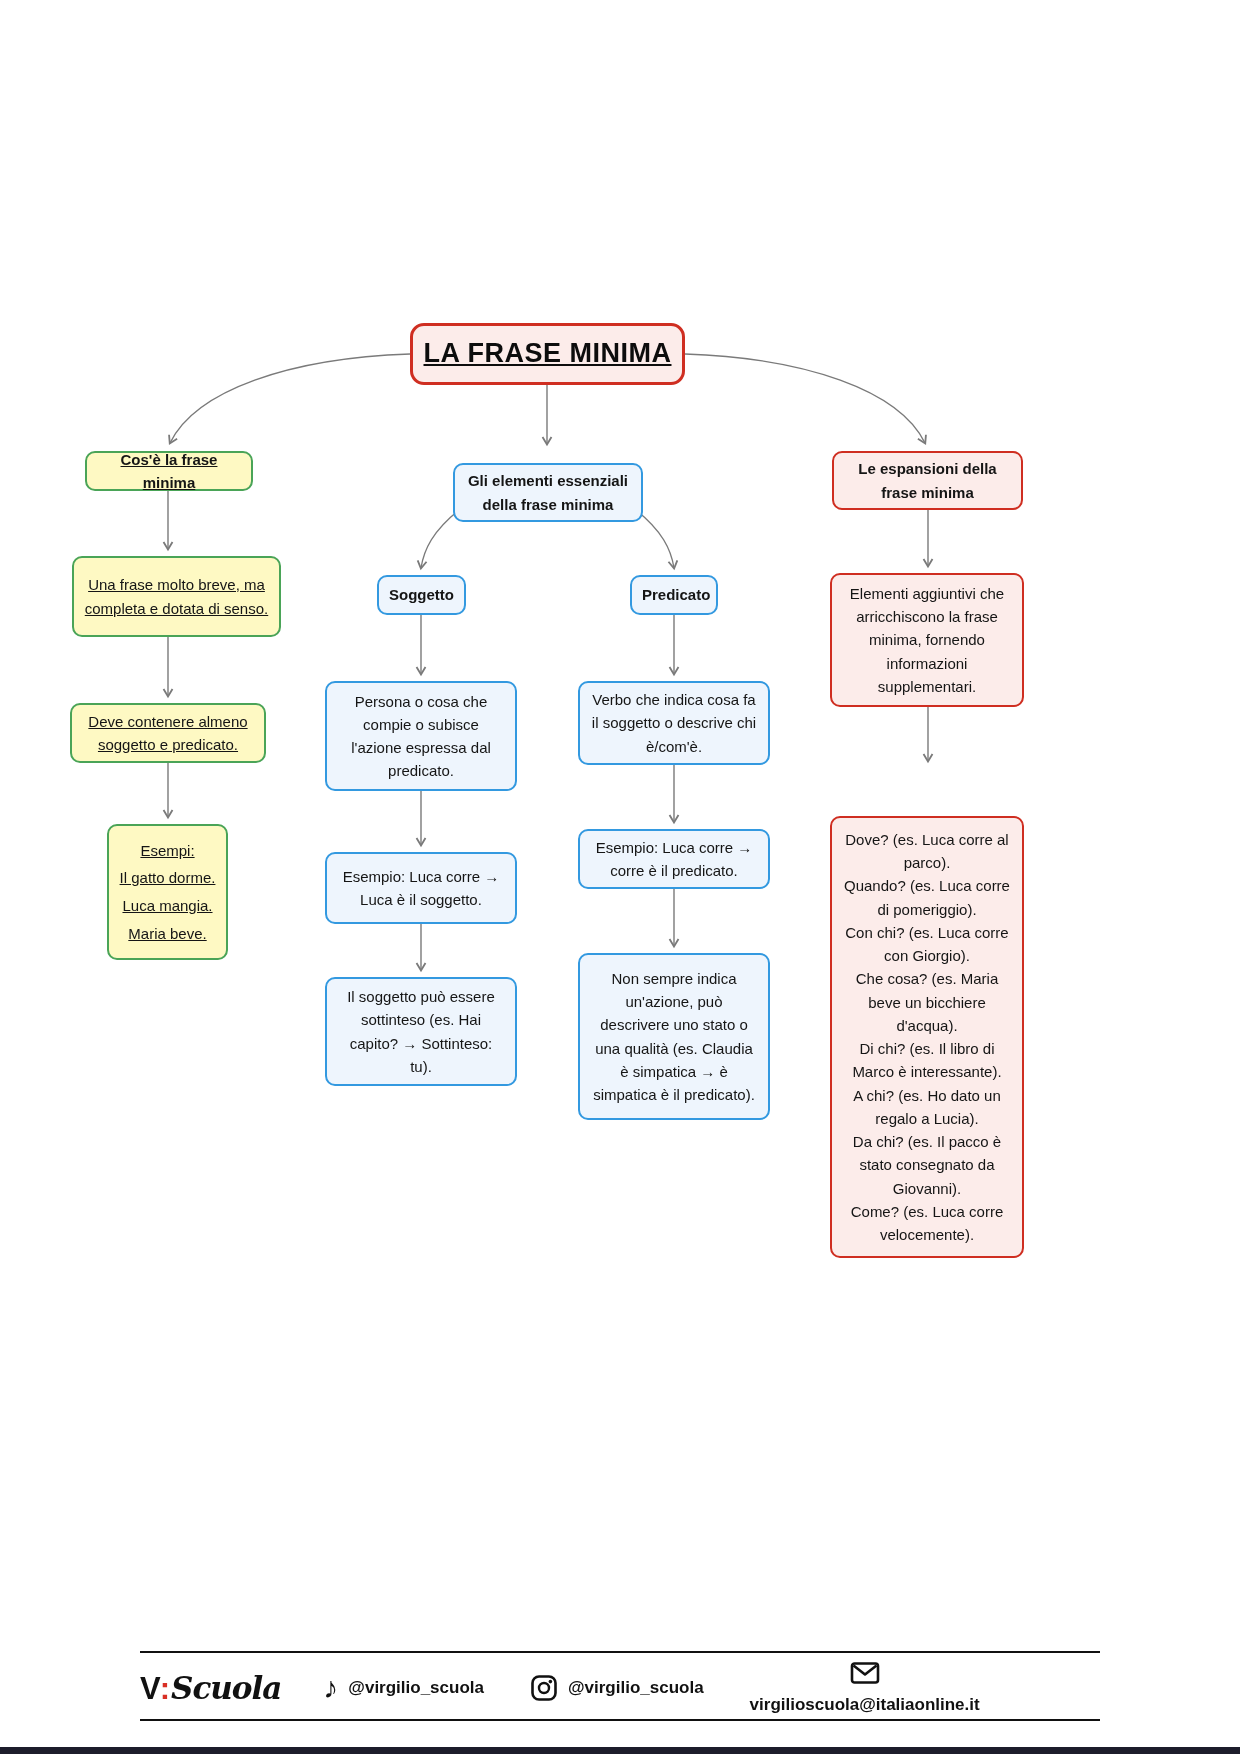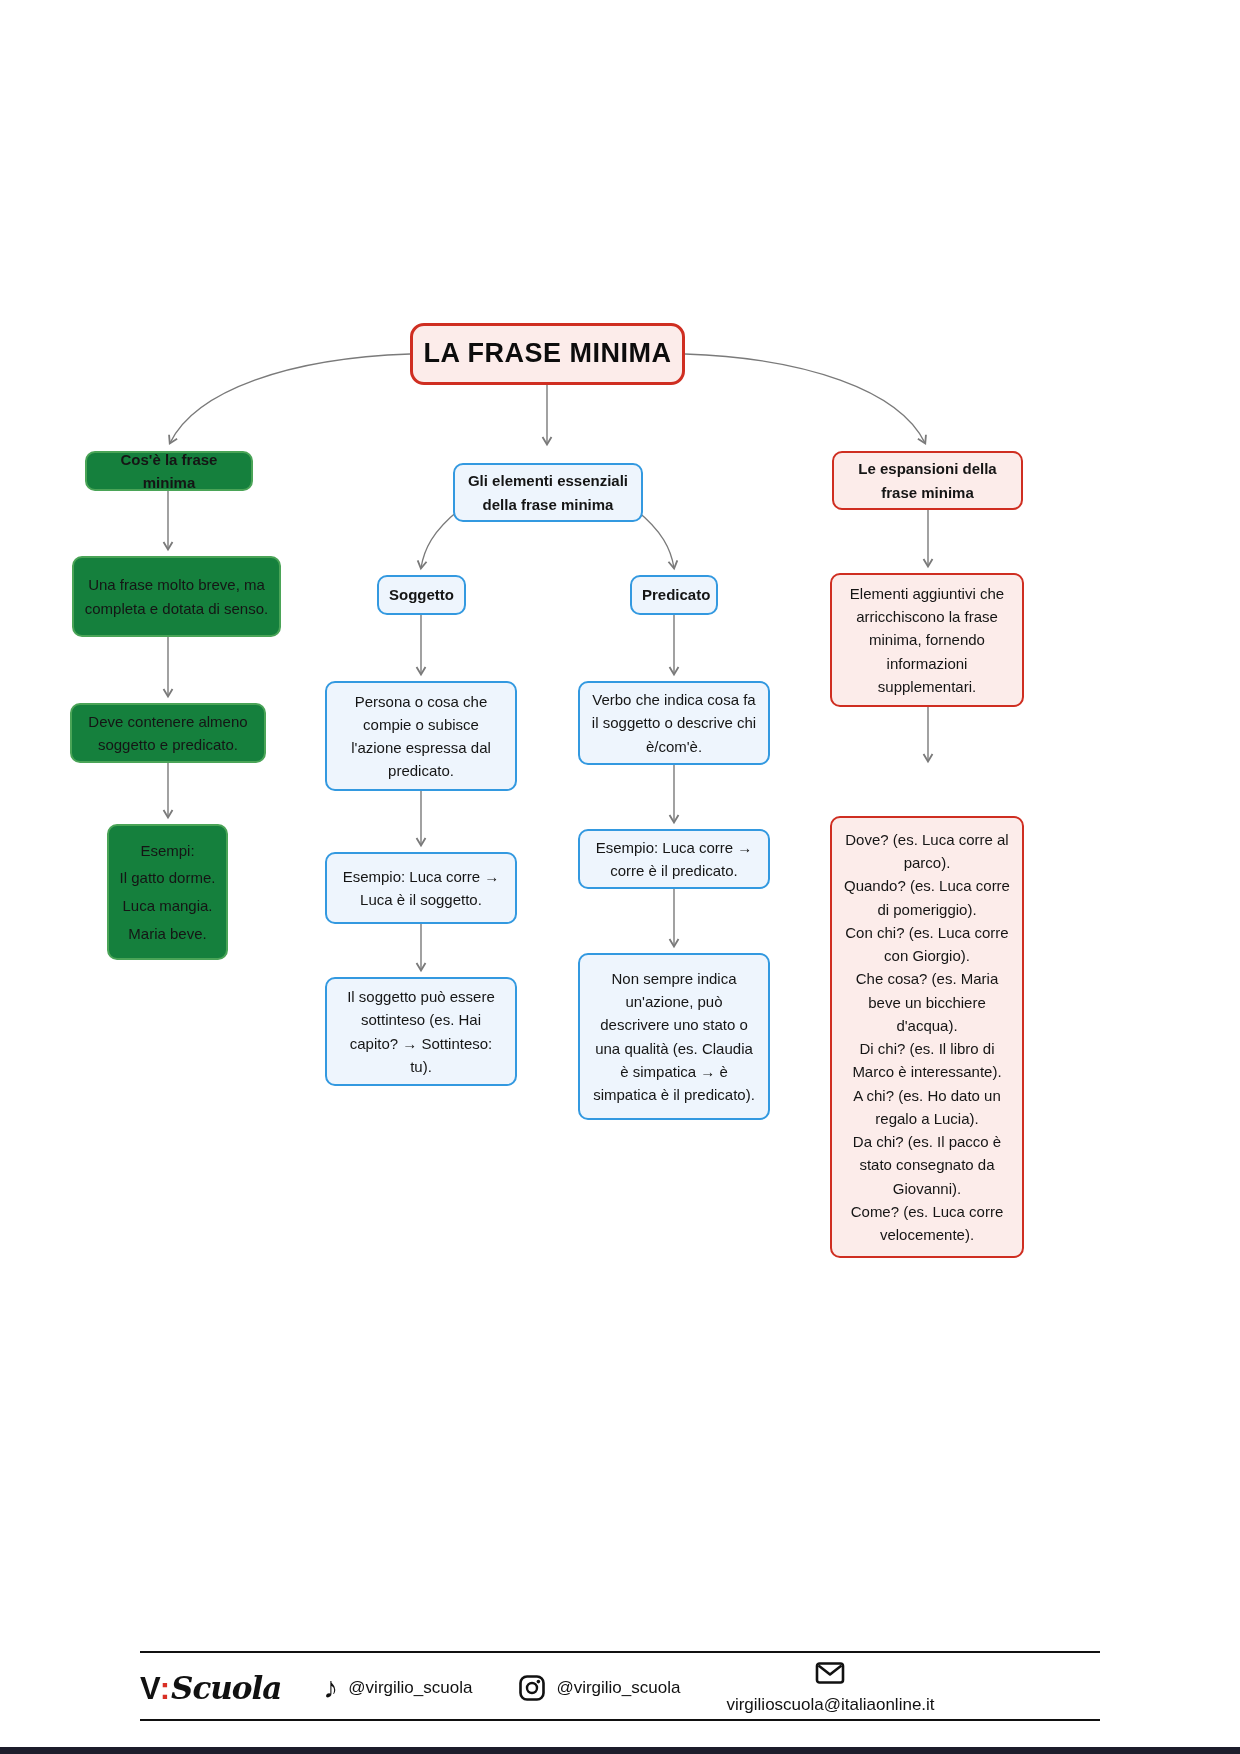--- a/index.html
+++ b/index.html
@@ -10,43 +10,43 @@
 
   .node {
     position:absolute; display:flex; align-items:center; justify-content:center;
     text-align:center; border-radius:10px; padding:8px 10px;
     font-size:15px; line-height:1.55; color:#151515;
   }
   .node .txt { width:100%; white-space:pre-line; }
   b { font-weight:400; }
 
   .red   { border:2.5px solid #cf2e21; background:#fcecea; }
-  .green { border:2px solid #4aa457; background:#15803d; }
+  .green { border:2px solid #4aa457; background:#fef9c3;text-decoration:underline; }
   .blue  { border:2px solid #3399e0; background:#eef5fd; }
 
   .title-node {
     border-width:3px; border-radius:14px;
-    font-size:27px; font-weight:700; letter-spacing:0.5px; color:#0d0d0d;
+    font-size:27px; font-weight:700; letter-spacing:0.5px; color:#0d0d0d;text-decoration:underline;
   }
   .head { font-weight:700; }
   .roomy .txt { line-height:1.85; }
 
   .q-item { margin:0; }
 
   
   .footer-rule { position:absolute; left:140px; width:960px; height:2px; background:#111; }
   .footer { position:absolute; left:140px; top:1662px; width:960px; height:52px;
             display:flex; align-items:center; }
   .logo { display:flex; align-items:baseline; margin-right:42px; }
   .logo-v { font-size:31px; font-weight:800; color:#111; letter-spacing:-1px; }
   .logo-colon { font-size:31px; font-weight:800; color:#d93025; margin:0 1px 0 0; }
   .logo-scuola { font-family:"DejaVu Serif", serif; font-style:italic; font-weight:600;
                  font-size:31px; color:#111; letter-spacing:-1px; }
   .f-item { display:flex; align-items:center; gap:10px; margin-right:46px; }
-  .f-label { font-size:17px; font-weight:400; color:#111; }
+  .f-label { font-size:17px; font-weight:700; color:#111; }
   .note-glyph { font-size:30px; font-weight:700; color:#111; line-height:1; }
   .bottom-bar { position:absolute; left:0; bottom:0; width:1240px; height:7px; background:#1d1d2b; }
 </style>
 </head>
 <body>
 
 <div class="page">
 
   <svg class="wires" viewBox="0 0 1240 1754">
     <defs>

